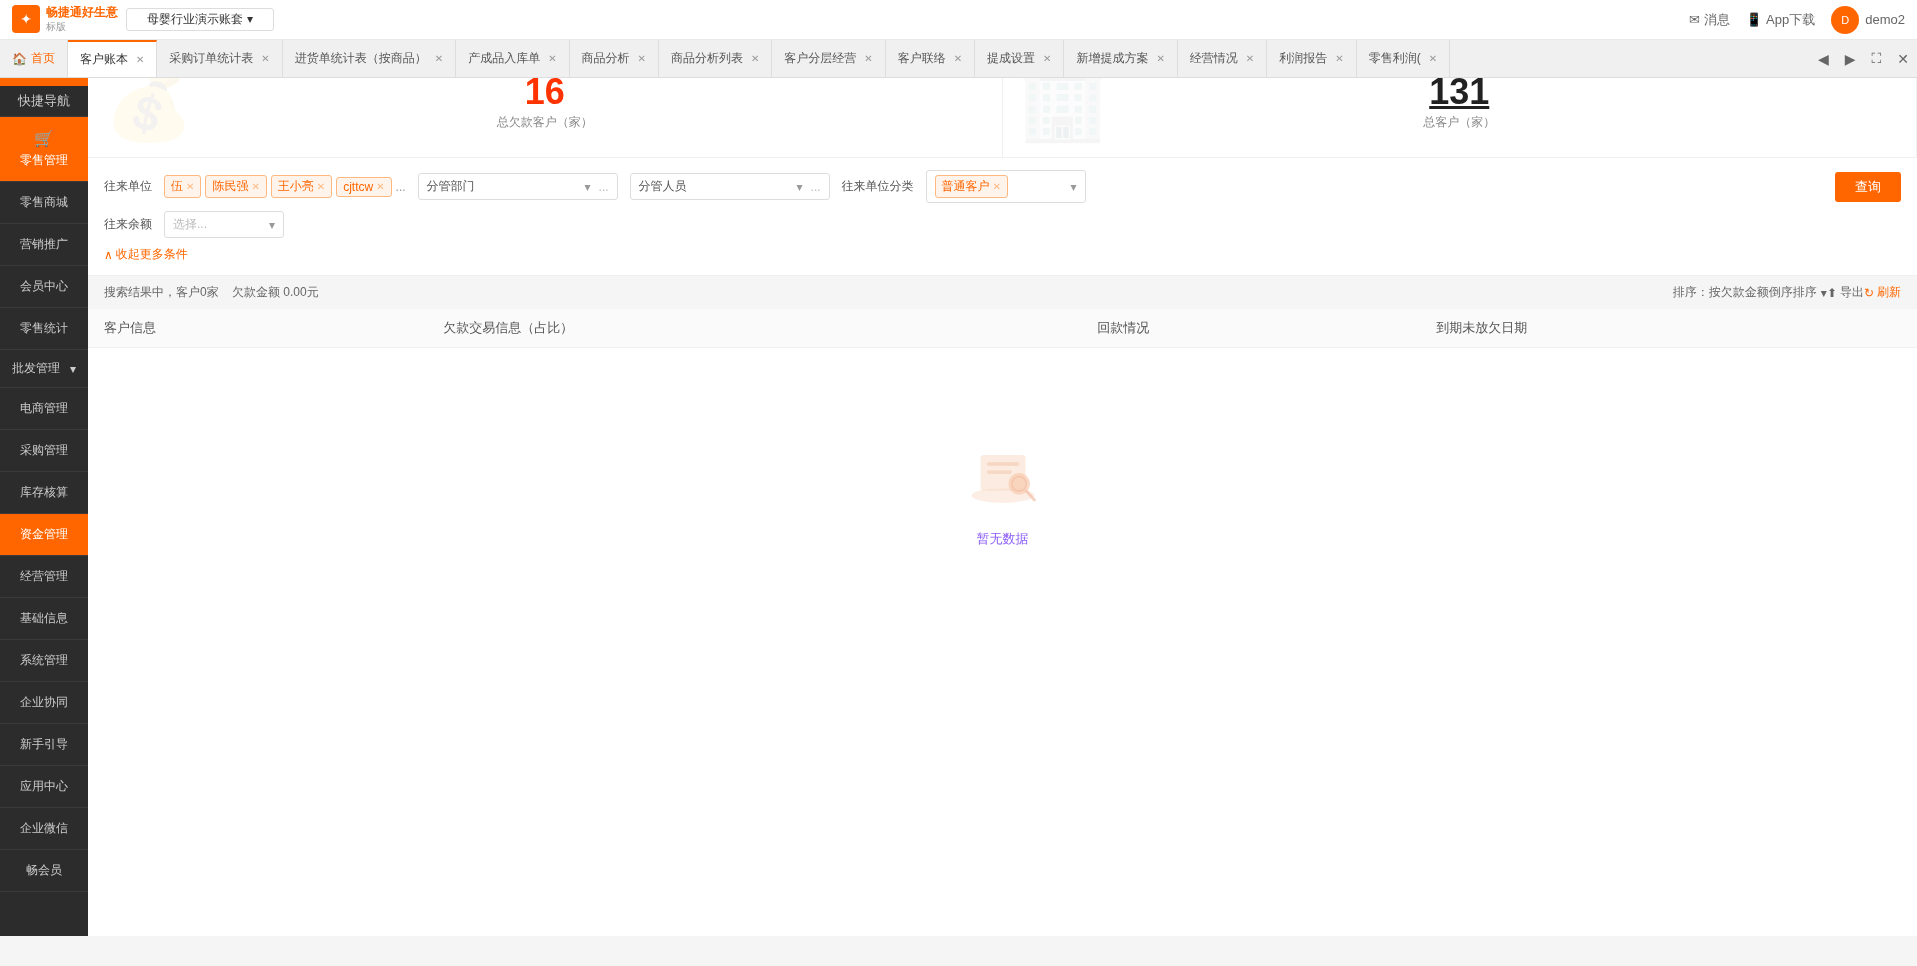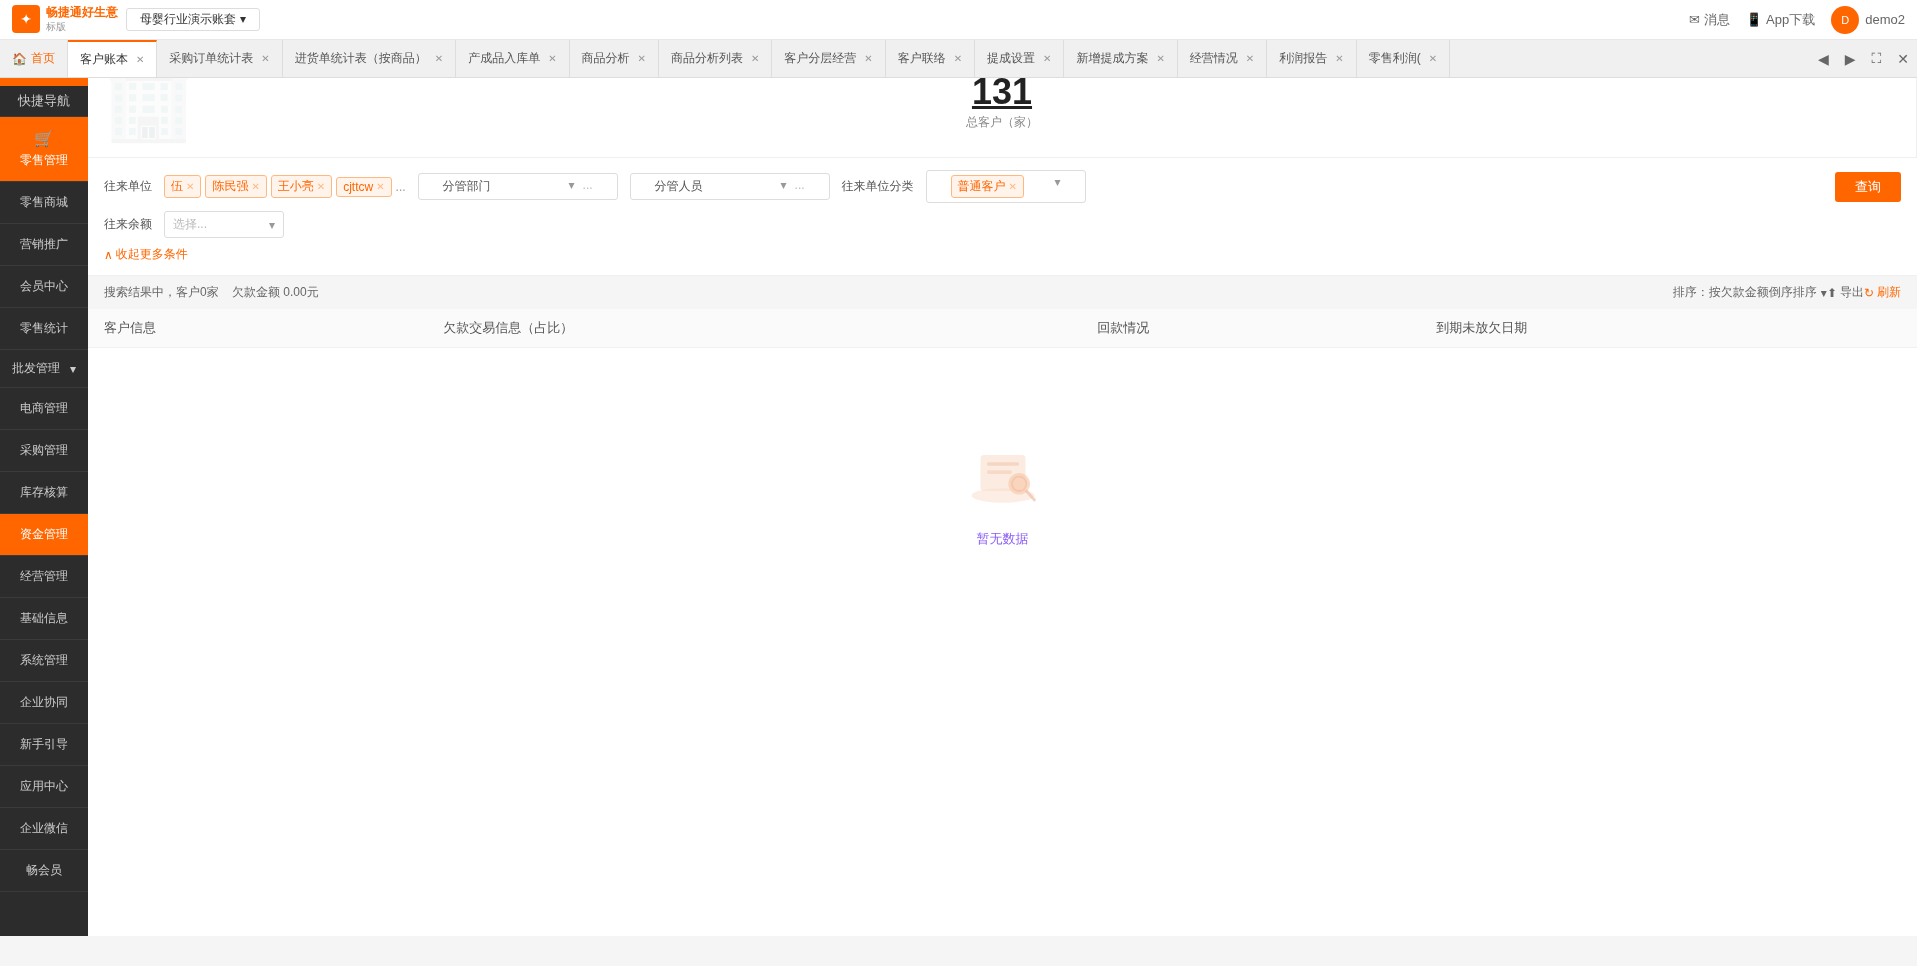--- a/index.html
+++ b/index.html
@@ -14,21 +14,21 @@
       justify-content: space-between;
       padding: 0 12px;
       border-bottom: 1px solid #e8e8e8;
       position: fixed; top: 0; left: 0; right: 0; z-index: 100;
     }
     .top-bar-left { display: flex; align-items: center; gap: 8px; }
     .logo-area { display: flex; align-items: center; gap: 6px; }
     .logo-icon { width: 28px; height: 28px; background: #ff6600; border-radius: 4px; display: flex; align-items: center; justify-content: center; }
     .logo-text { font-size: 12px; color: #ff6600; font-weight: bold; line-height: 1.2; }
     .logo-sub { font-size: 10px; color: #999; }
-    .top-bar-selector { display: flex; align-items: center; gap: 4px; font-size: 12px; color: #333; cursor: pointer; border: 1px solid #ddd; border-radius: 3px; padding: 2px 13px; }
+    .top-bar-selector { display: flex; align-items: center; gap: 4px; font-size: 12px; color: #333; cursor: pointer; border: 1px solid #ddd; border-radius: 3px; padding: 2px 20px; }
     .top-bar-right { display: flex; align-items: center; gap: 16px; font-size: 13px; color: #666; }
     .top-bar-right span { cursor: pointer; display: flex; align-items: center; gap: 4px; }
     .avatar { width: 28px; height: 28px; border-radius: 50%; background: #ff6600; display: flex; align-items: center; justify-content: center; color: #fff; font-size: 11px; }
 
     
     .nav-tabs {
       height: 38px;
       background: #f0f0f0;
       display: flex;
       align-items: center;
@@ -168,22 +168,22 @@
     .filter-label { font-size: 12px; color: #555; white-space: nowrap; flex-shrink: 0; }
     .filter-tags { display: flex; align-items: center; gap: 4px; flex-wrap: wrap; }
     .filter-tag {
       display: flex; align-items: center; gap: 3px;
       background: #fff4ec; border: 1px solid #ffb980; border-radius: 3px;
       padding: 2px 6px; font-size: 12px; color: #ff6600;
     }
     .filter-tag-close { cursor: pointer; color: #ffb980; font-size: 10px; }
     .filter-more { font-size: 12px; color: #999; cursor: pointer; }
     .filter-dropdown {
-      display: flex; align-items: flex-start; gap: 4px;
-      border: 1px solid #ddd; border-radius: 3px; padding: 4px 24px;
+      display: flex; align-items: center; gap: 4px;
+      border: 1px solid #ddd; border-radius: 3px; padding: 4px 8px;
       font-size: 12px; color: #555; cursor: pointer; min-width: 120px;
       background: #fff;
     }
     .filter-dropdown-large { min-width: 200px; }
     .dropdown-arrow { color: #999; margin-left: auto; }
     .filter-select-btn {
       display: flex; align-items: center; gap: 4px;
       border: 1px solid #ddd; border-radius: 3px; padding: 4px 8px;
       font-size: 12px; color: #555; cursor: pointer;
       background: #fff;
@@ -418,20 +418,27 @@
     </div>
     <div class="sidebar-item">
       <span>畅会员</span>
     </div>
   </div>
 
   <div class="content-area">
 
     <div class="stats-row">
 
+      <div class="stat-item">
+        <div class="bg-icon" style="font-size:72px;color:#ff6600;opacity:0.07;">💰</div>
+        <div class="stat-item-content">
+          <div class="stat-value">16</div>
+          <div class="stat-label">总欠款客户（家）</div>
+        </div>
+      </div>
 
 
       <div class="stat-item" style="position:relative;">
         <div class="bg-icon" style="font-size:72px;color:#8888cc;opacity:0.09;">🏢</div>
         <div class="stat-item-content">
           <div class="stat-value dark">131</div>
           <div class="stat-label">总客户（家）</div>
         </div>
         <div class="video-help">
           <span>

